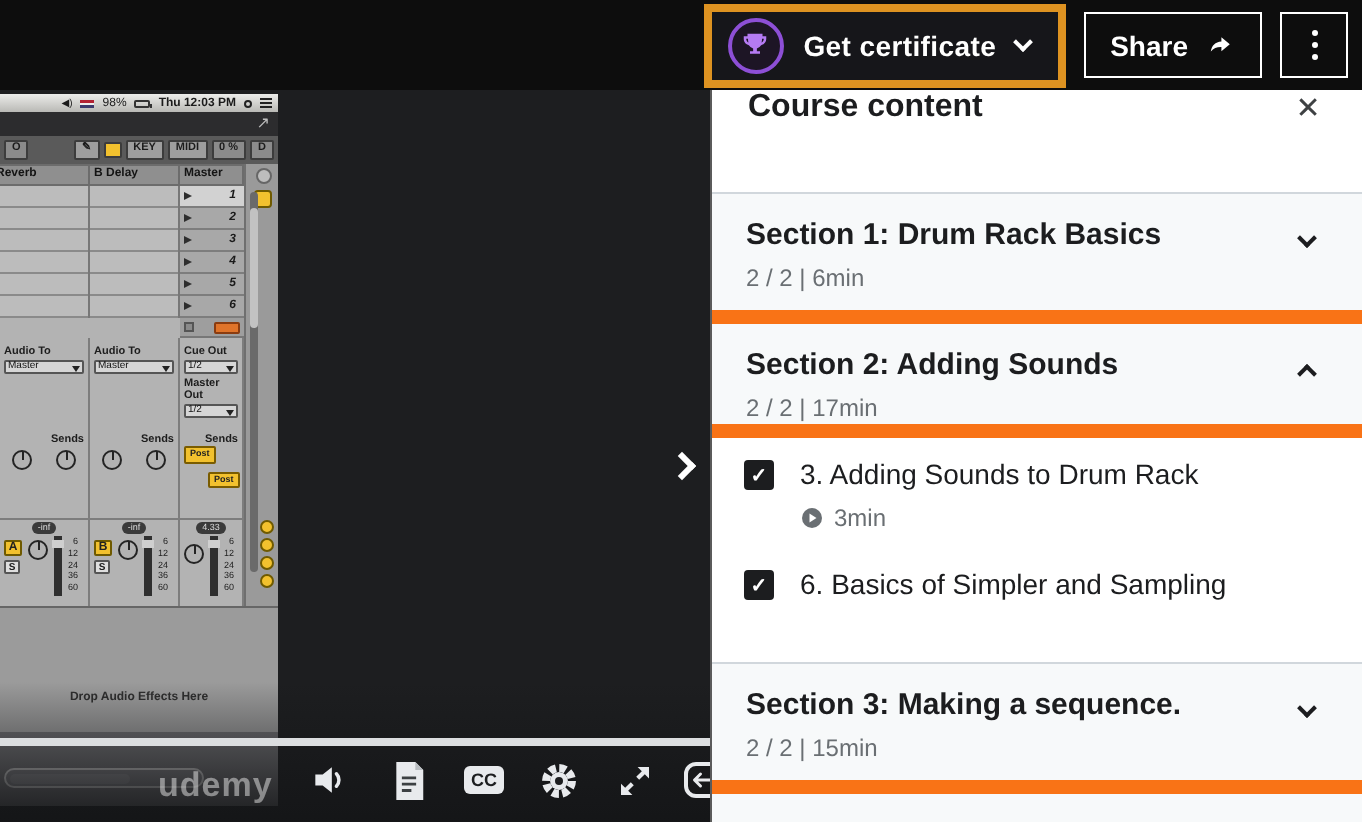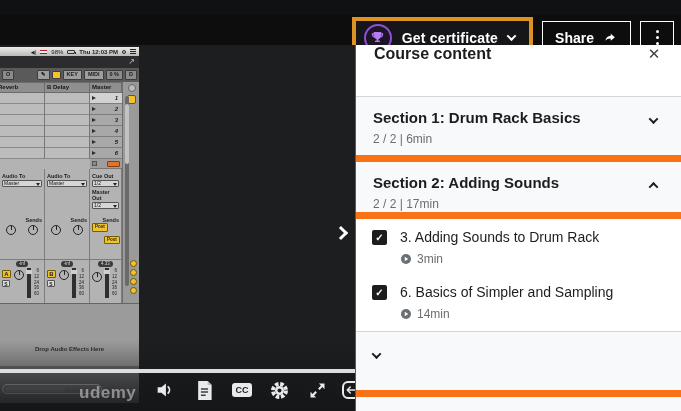--- a/index.html
+++ b/index.html
@@ -1,21 +1,21 @@
 <!DOCTYPE html>
 <html><head>
 <meta charset="utf-8">
 <style>
   * { margin:0; padding:0; box-sizing:border-box; }
   html,body { background:#000; }
   body { font-family:"Liberation Sans", sans-serif; }
   .stage { position:relative; width:681px; height:411px; overflow:hidden; background:#101112; }
 
   
-  .topbar { position:absolute; left:0; top:15px; width:681px; height:45px; background:#0d0d0d;
+  .topbar { position:absolute; left:0; top:0; width:681px; height:45px; background:#0d0d0d;
             display:flex; align-items:center; justify-content:flex-end; gap:9px; padding-right:7px; }
   .cert-btn { display:flex; align-items:center; gap:10px; height:42px; padding:0 14px 0 8px;
               background:#16161a; border:4px solid #dd9221; cursor:pointer; }
   .trophy-wrap { width:28px; height:28px; border-radius:50%; border:2px solid #8d4fd6;
                  display:flex; align-items:center; justify-content:center; background:#1d1525; }
   .cert-label { color:#fff; font-size:14px; font-weight:700; letter-spacing:.2px; }
   .chev { display:inline-block; width:7px; height:7px; border-right:2px solid currentColor; border-bottom:2px solid currentColor; }
   .chev.down { transform:rotate(45deg) translate(-1px,-1px); }
   .chev.up   { transform:rotate(-135deg) translate(-1px,-1px); }
   .chev-white { color:#fff; }
@@ -437,28 +437,25 @@
           </svg>
         <span class="lec-dur">3min</span>
       </div>
     </div>
 
     <div class="lecture l4">
       <div class="lec-row">
         <span class="checkbox"></span>
         <span class="lec-title">6. Basics of Simpler and Sampling</span>
       </div>
-      <div class="lec-sub">
-        <svg width="12" height="12" viewBox="0 0 24 24">
-            <circle cx="12" cy="12" r="10" fill="#6a6f73"></circle>
-            <path d="M9.5 7.5v9l7-4.5z" fill="#fff"></path>
-          </svg>
-        <span class="lec-dur">14min</span>
-      </div>
     </div>
 
     <div class="sec s3">
+      <div class="txt">
+        <div class="sec-title">Section 3: Making a sequence.</div>
+        <div class="sec-meta">2 / 2 | 15min</div>
+      </div>
       <span class="chev down"></span>
     </div>
 
     <div class="sb-tail"></div>
   </div>
 </div>
 
 </body></html>

